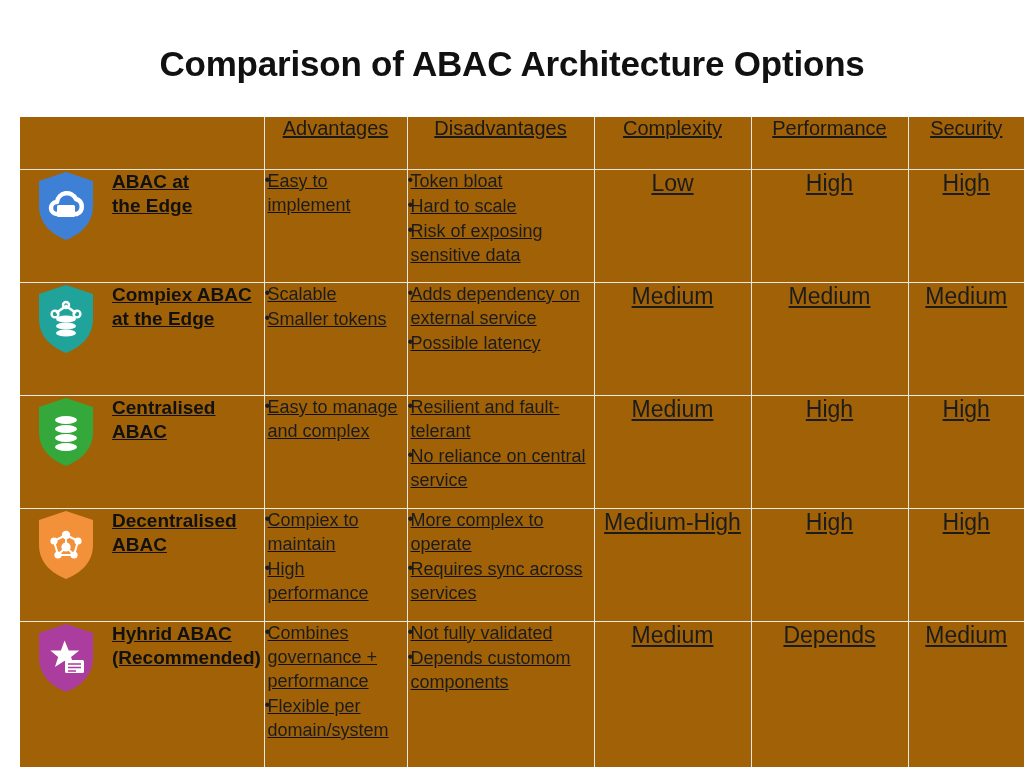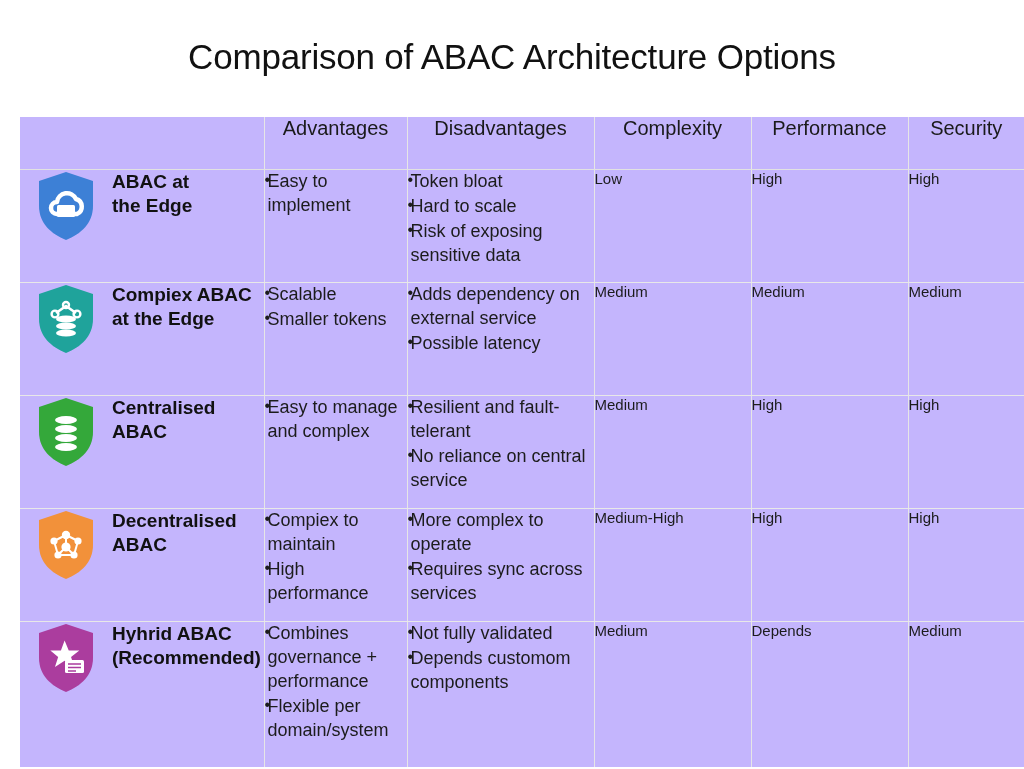--- a/index.html
+++ b/index.html
@@ -13,24 +13,24 @@
     font-family: "Liberation Sans", sans-serif;
     color: #111111;
     overflow: hidden;
     position: relative;
   }
 
   
   .page-title {
     text-align: center;
     font-size: 35px;
-    font-weight: normal;
+    font-weight: bold;
     letter-spacing: -0.2px;
     color: #111111;
-    margin: 2px;
+    margin: 9px;
     padding-top: 36px;
     line-height: 1.1;
   }
 
   
   .cmp-table {
     position: absolute;
     top: 117px;
     left: 20px;
     width: 1004px;
@@ -41,21 +41,22 @@
   .cmp-table col.c-name   { width: 152px; }
   .cmp-table col.c-adv    { width: 143px; }
   .cmp-table col.c-dis    { width: 187px; }
   .cmp-table col.c-cx     { width: 157px; }
   .cmp-table col.c-perf   { width: 157px; }
   .cmp-table col.c-sec    { width: 116px; }
 
   .cmp-table th, .cmp-table td {
     vertical-align: top;
     padding: 0;
-    background: #c4b5fd;
+    background: #a16207;
+    text-decoration: underline;
   }
 
   
   thead th {
     height: 52px;
     font-size: 20px;
     font-weight: normal;
     color: #1a1a1a;
     background: #ffffff;
     vertical-align: middle;
@@ -103,22 +104,22 @@
   }
   ul.bullets li::before {
     content: "\2022";
     position: absolute;
     left: 0;
     top: -1px;
     font-size: 16px;
     color: #1c1c1c;
   }
   .cell-val {
-    text-align: left;
-    font-size: 15px;
+    text-align: center;
+    font-size: 23px;
     color: #1c1c1c;
     vertical-align: middle;
   }
 
   .shield { display: block; margin: 0 auto; }
 </style>
 </head>
 <body>
 
 <h1 class="page-title">Comparison of ABAC Architecture Options</h1>

